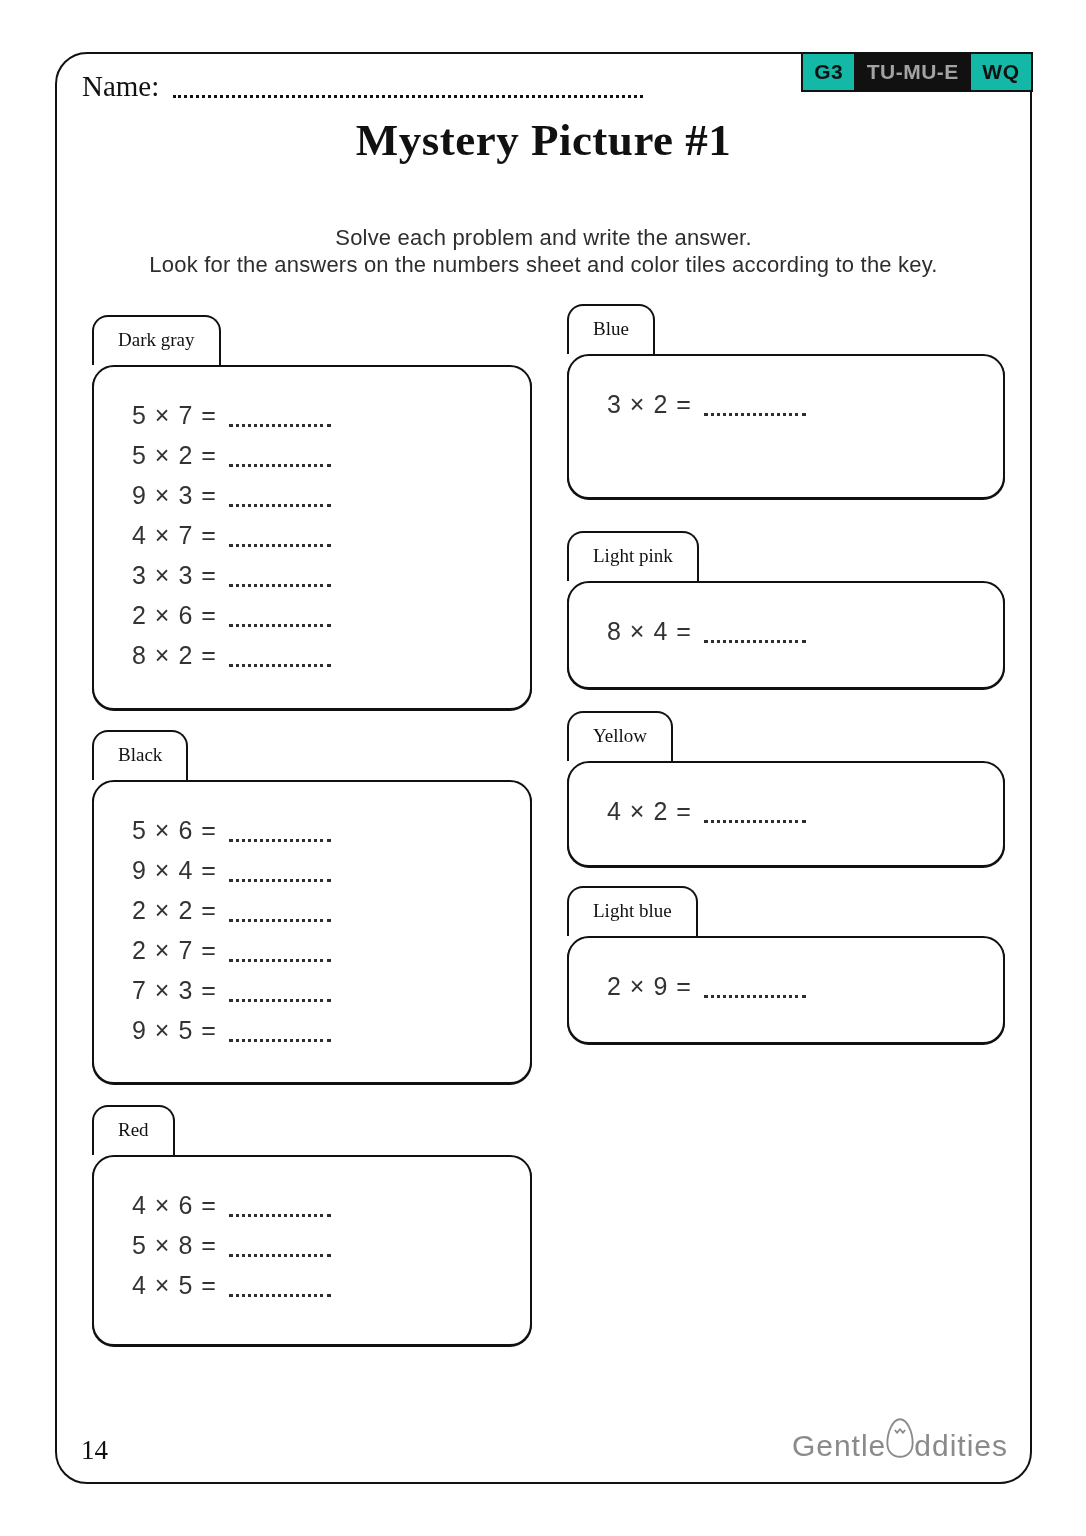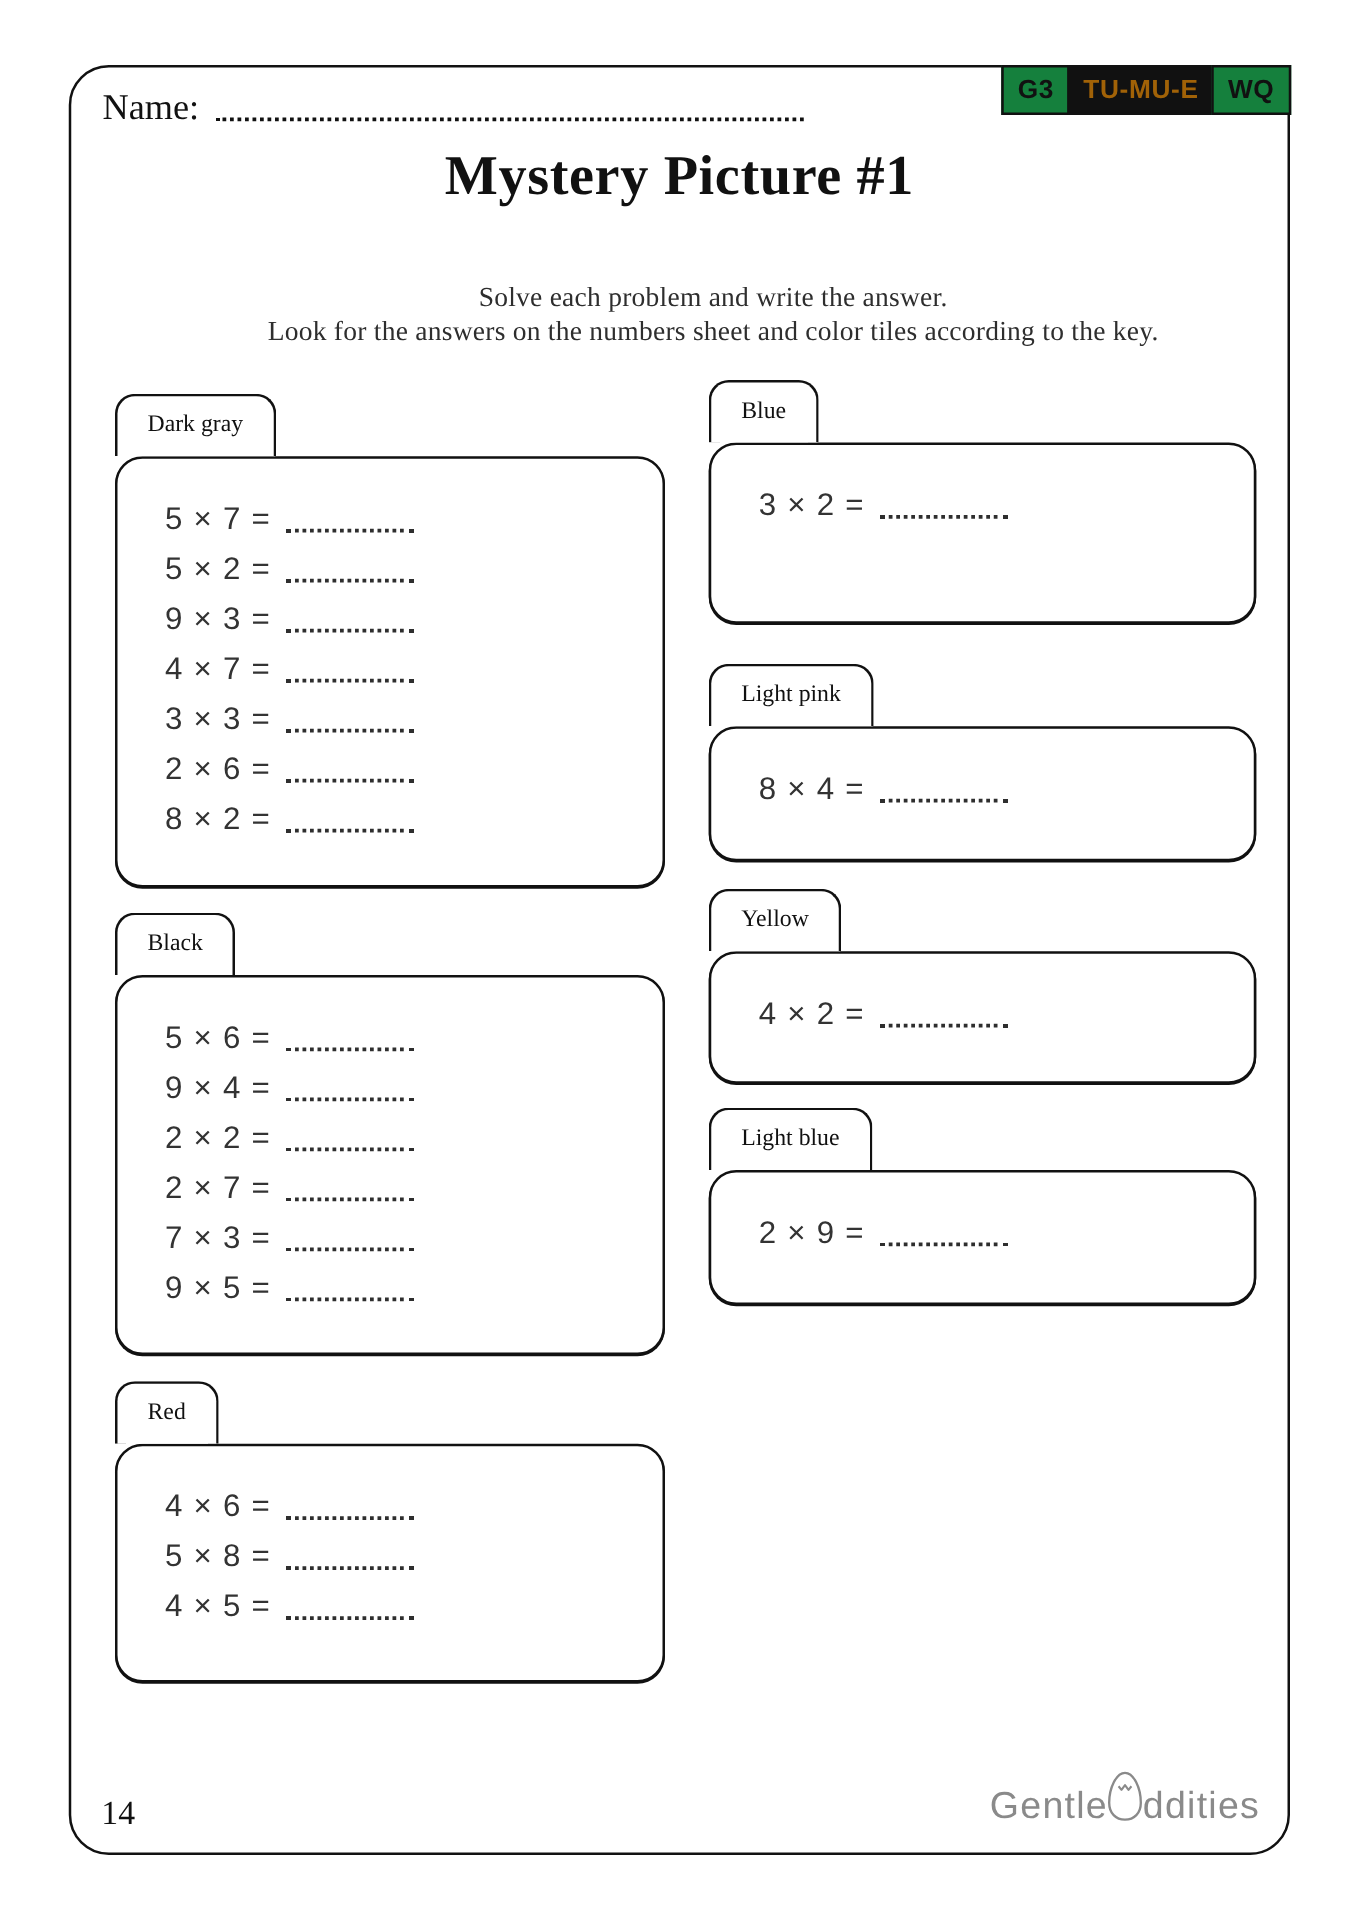--- a/index.html
+++ b/index.html
@@ -14,41 +14,41 @@
     background:#ffffff;
   }
   
   .badges{
     position:absolute;top:-2.5px;right:-2.5px;display:flex;height:40px;
     font-family:"Liberation Sans", sans-serif;font-weight:bold;font-size:21px;
   }
   .badge{
     display:flex;align-items:center;justify-content:center;
     padding:0 11px;border:2.5px solid #111;box-sizing:border-box;
-    background:#15803d;color:#111;letter-spacing:0.5px;margin-left:-2.5px;
-  }
-  .badge.dark{background:#111111;color:#a16207;}
+    background:#14b8a6;color:#111;letter-spacing:0.5px;margin-left:-2.5px;
+  }
+  .badge.dark{background:#111111;color:#a3a3a3;}
   
   .name-row{
     position:absolute;left:25px;top:16px;display:flex;align-items:baseline;
     font-size:29px;
   }
   .name-line{
     display:inline-block;width:470px;height:0;border-bottom:3.5px dotted #111;
     margin-left:14px;position:relative;top:2px;
   }
   
   .title{
     position:absolute;top:60px;left:0;width:100%;text-align:center;
     font-size:45px;font-weight:600;letter-spacing:0.5px;
   }
   .instructions{
     position:absolute;top:170px;left:0;width:100%;text-align:center;
-    font-family:Liberation Serif, serif;font-size:22px;line-height:27px;
-    color:#2e2e2e;letter-spacing:0.2px;padding-left:27px;
+    font-family:Liberation Sans, sans-serif;font-size:22px;line-height:27px;
+    color:#2e2e2e;letter-spacing:0.2px;
   }
   
   .folder{position:absolute;}
   .tab{
     display:inline-flex;align-items:center;height:50px;box-sizing:border-box;
     padding:0 24px 2px 24px;border:2.5px solid #111;border-bottom:none;
     border-radius:16px 16px 0 0;background:#ffffff;font-size:19px;
     position:relative;z-index:2;
   }
   .box{

